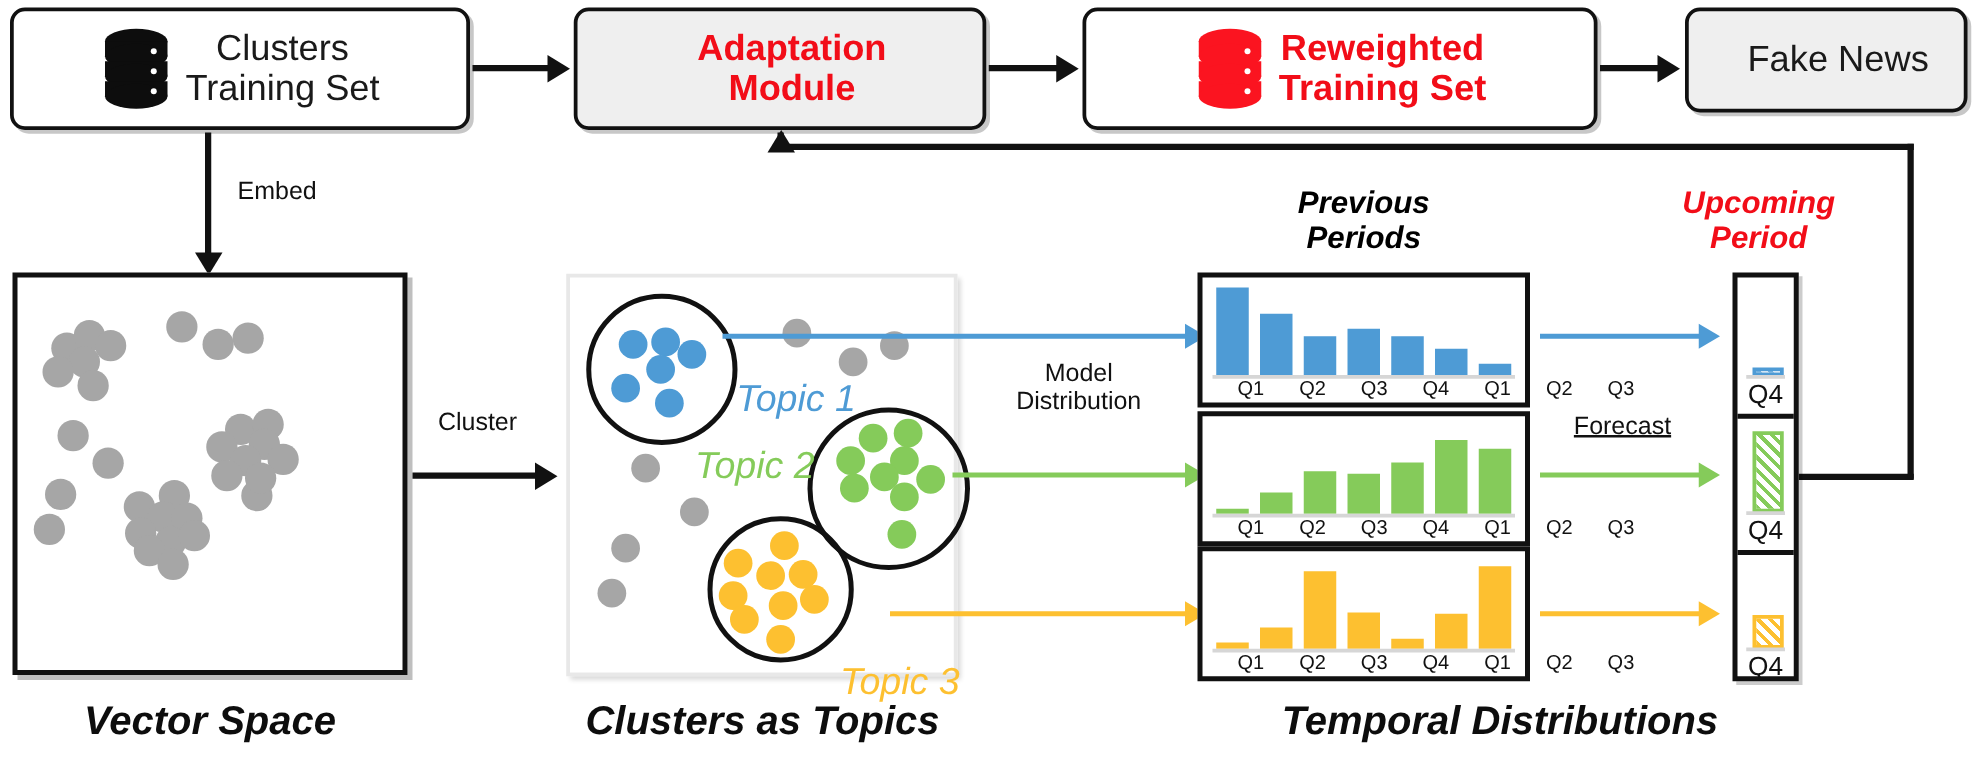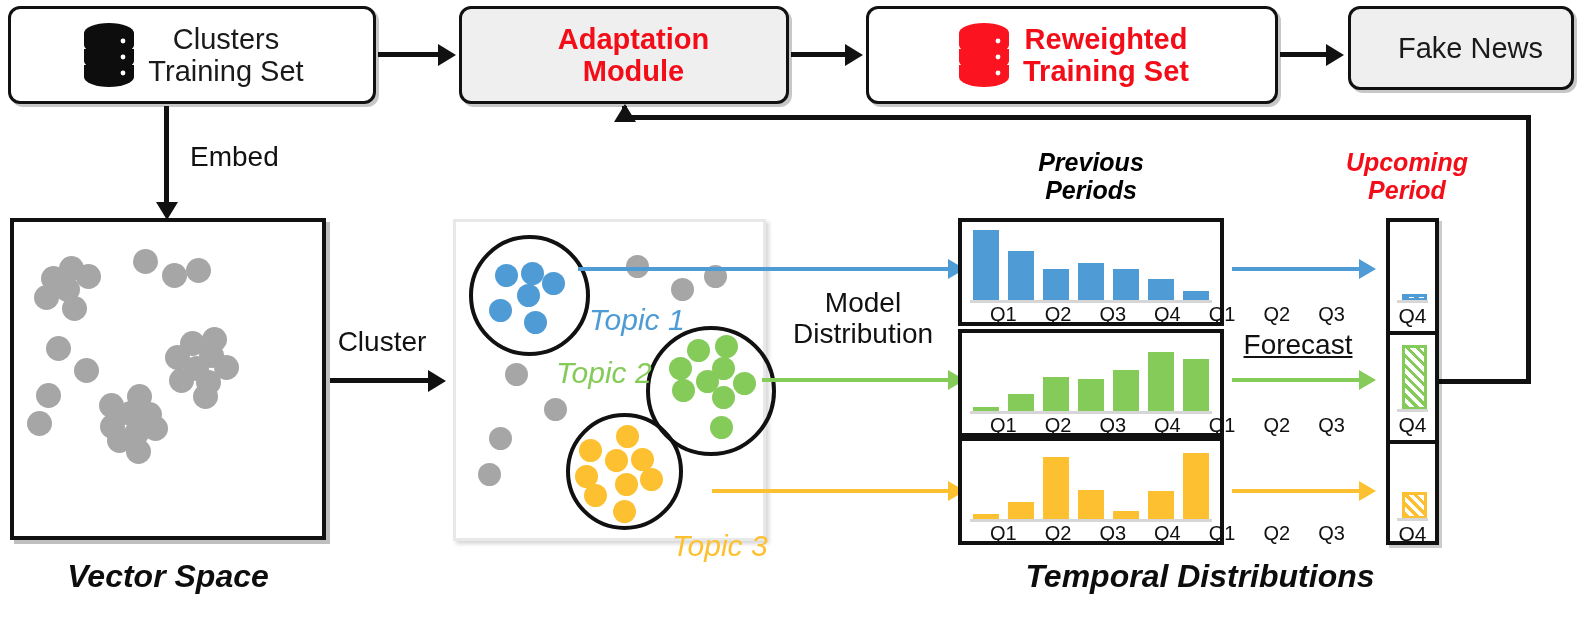--- a/index.html
+++ b/index.html
@@ -24,42 +24,42 @@
   
   .hline{position:absolute;height:5px;background:#111;}
   .vline{position:absolute;width:5px;background:#111;}
   .ahead-r{position:absolute;width:0;height:0;border-top:11px solid transparent;border-bottom:11px solid transparent;border-left:18px solid #111;}
   .ahead-d{position:absolute;width:0;height:0;border-left:11px solid transparent;border-right:11px solid transparent;border-top:18px solid #111;}
   .ahead-u{position:absolute;width:0;height:0;border-left:11px solid transparent;border-right:11px solid transparent;border-bottom:18px solid #111;}
 
   .clr-line{position:absolute;height:4px;}
   .clr-head{position:absolute;width:0;height:0;border-top:10px solid transparent;border-bottom:10px solid transparent;}
 
-  .lbl{position:absolute;font-size:28px;color:#111;text-align:center;line-height:1.1;}
+  .lbl{position:absolute;font-size:20px;color:#111;text-align:center;line-height:1.1;}
   .caption{position:absolute;font-size:32px;font-weight:bold;font-style:italic;color:#0d0d0d;text-align:center;}
   .hdr{position:absolute;font-size:25px;font-weight:bold;font-style:italic;text-align:center;line-height:1.12;}
   .hdr.red{color:#f20d18;}
 
   
   #vecpanel{position:absolute;border:4px solid #111;background:#fff;box-shadow:4px 4px 0 rgba(0,0,0,.25);box-sizing:border-box;}
   .dot{position:absolute;border-radius:50%;}
 
   
   #clupanel{position:absolute;background:#fff;border:3px solid #e8e8e8;box-sizing:border-box;box-shadow:3px 3px 4px rgba(0,0,0,.16);}
   .circ{position:absolute;border:4px solid #111;border-radius:50%;box-sizing:border-box;background:transparent;}
   .topiclbl{position:absolute;font-size:30px;font-style:italic;font-weight:400;white-space:nowrap;}
 
   
   .chartbox{position:absolute;border:4px solid #111;background:#fff;box-sizing:border-box;}
   .plot{position:absolute;left:0;right:0;top:0;display:flex;align-items:flex-end;justify-content:space-around;}
   .bargrp{display:flex;flex-direction:column;align-items:center;justify-content:flex-end;height:100%;}
   .bar{width:26px;}
   .axis{position:absolute;height:3px;background:#d6d6d6;}
   .ticks{position:absolute;left:0;right:0;display:flex;justify-content:space-around;}
-  .tick{font-size:20px;color:#111;text-align:right;width:46px;margin-left:28px;}
+  .tick{font-size:16px;color:#111;text-align:right;width:46px;margin-left:28px;}
 
   
   #fcol{position:absolute;border:4px solid #111;background:#fff;box-sizing:border-box;box-shadow:3px 3px 0 rgba(0,0,0,.2);}
   .fcell{position:absolute;left:0;right:0;box-sizing:border-box;}
   .fcell+.fcell{border-top:4px solid #111;}
   .fbar{position:absolute;box-sizing:border-box;border-width:3px;border-style:solid;}
   .fbase{position:absolute;height:3px;background:#d6d6d6;}
   .flbl{position:absolute;left:0;right:0;text-align:center;font-size:21px;color:#111;}
 </style>
 </head>
@@ -230,20 +230,21 @@
     <div class="dot" style="left:123px;top:217px;width:23px;height:23px;background:#fdc030;"></div>
     <div class="dot" style="left:149px;top:227px;width:23px;height:23px;background:#fdc030;"></div>
     <div class="dot" style="left:175px;top:226px;width:23px;height:23px;background:#fdc030;"></div>
     <div class="dot" style="left:119px;top:243px;width:23px;height:23px;background:#fdc030;"></div>
     <div class="dot" style="left:159px;top:251px;width:23px;height:23px;background:#fdc030;"></div>
     <div class="dot" style="left:184px;top:246px;width:23px;height:23px;background:#fdc030;"></div>
     <div class="dot" style="left:128px;top:262px;width:23px;height:23px;background:#fdc030;"></div>
     <div class="dot" style="left:157px;top:278px;width:23px;height:23px;background:#fdc030;"></div>
     <div class="topiclbl" style="left:216px;top:282px;color:#fdc030;margin-top:25px;">Topic 3</div>
   </div>
+  <div class="caption" style="left:430px;top:558px;width:360px;">Clusters as Topics</div>
 
   <div class="clr-line" style="left:578px;top:267px;width:373px;background:#4e9bd5;"></div>
   <div class="clr-head" style="left:948px;top:259px;border-left:17px solid #4e9bd5;"></div>
 
   <div class="clr-line" style="left:762px;top:378px;width:189px;background:#85cb5a;"></div>
   <div class="clr-head" style="left:948px;top:370px;border-left:17px solid #85cb5a;"></div>
 
   <div class="clr-line" style="left:712px;top:489px;width:239px;background:#fdc030;"></div>
   <div class="clr-head" style="left:948px;top:481px;border-left:17px solid #fdc030;"></div>
 

